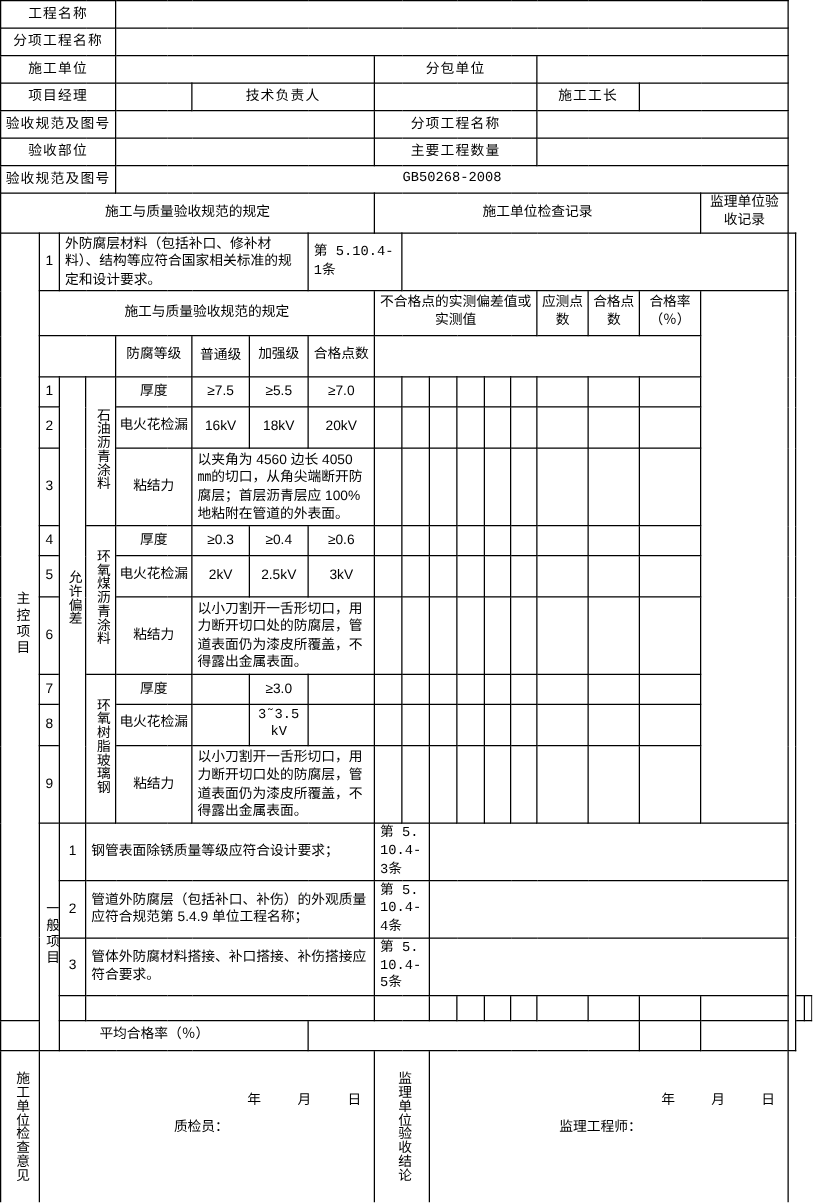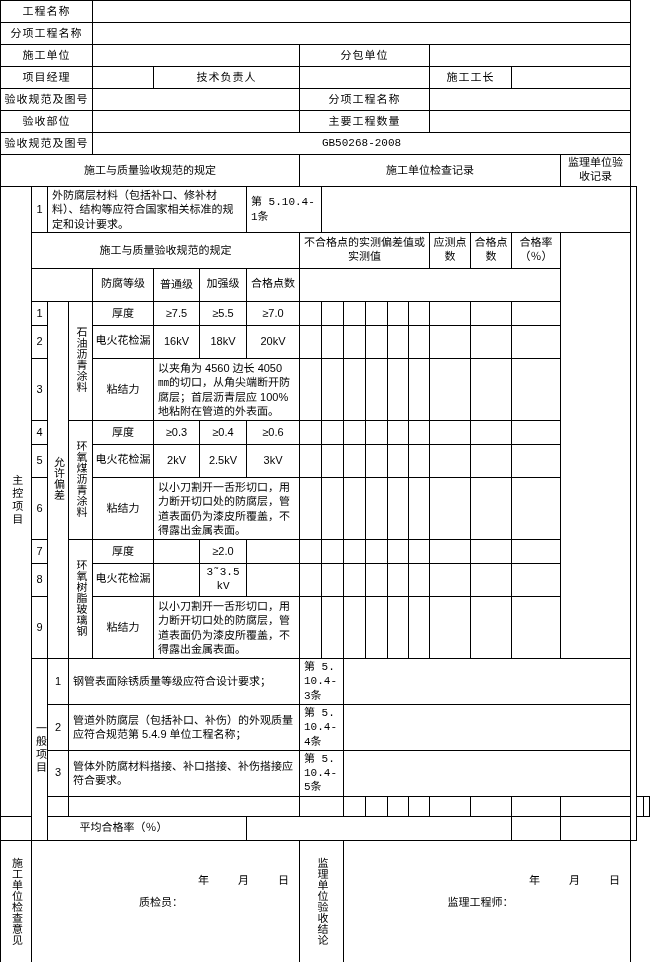--- a/index.html
+++ b/index.html
@@ -290,21 +290,21 @@
     <td class="blank"></td>
   </tr>
 
   <tr style="height:24px">
     <td>7</td>
     <td rowspan="3">
       <span class="vert-tight">环氧树脂玻璃钢</span>
     </td>
     <td colspan="2">厚度</td>
     <td></td>
-    <td>≥2.0</td>
+    <td>≥3.0</td>
     <td></td>
     <td class="blank"></td>
     <td class="blank"></td>
     <td class="blank"></td>
     <td class="blank"></td>
     <td class="blank"></td>
     <td class="blank"></td>
     <td class="blank"></td>
     <td class="blank"></td>
     <td class="blank"></td>

